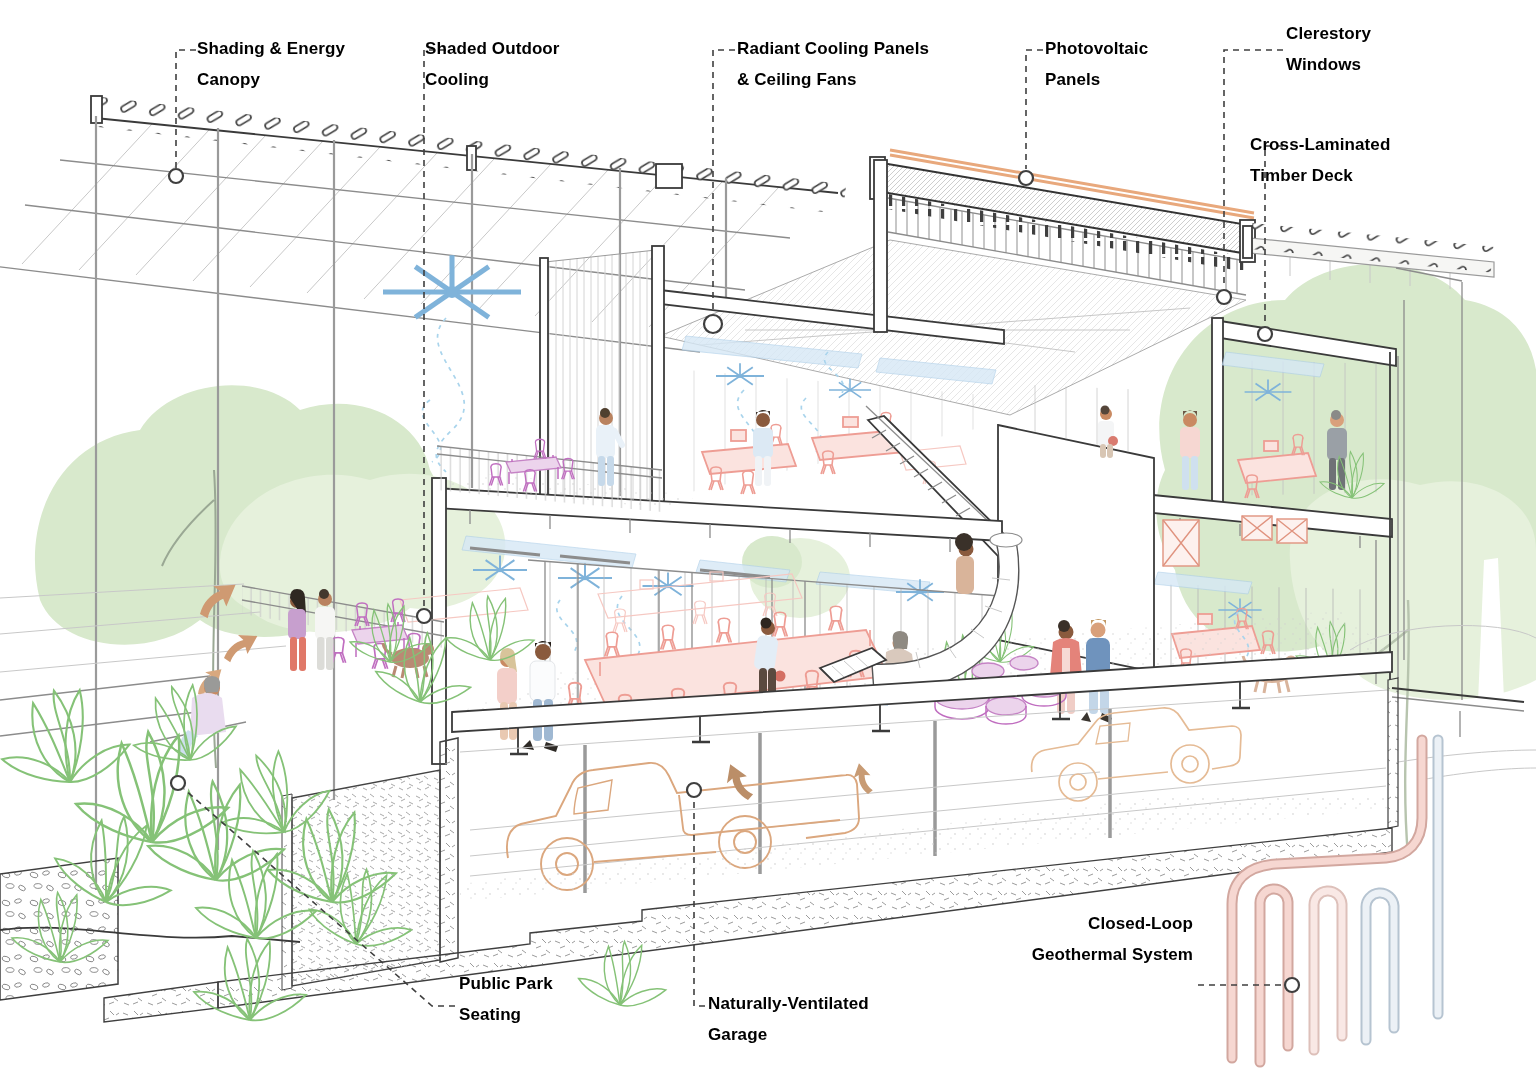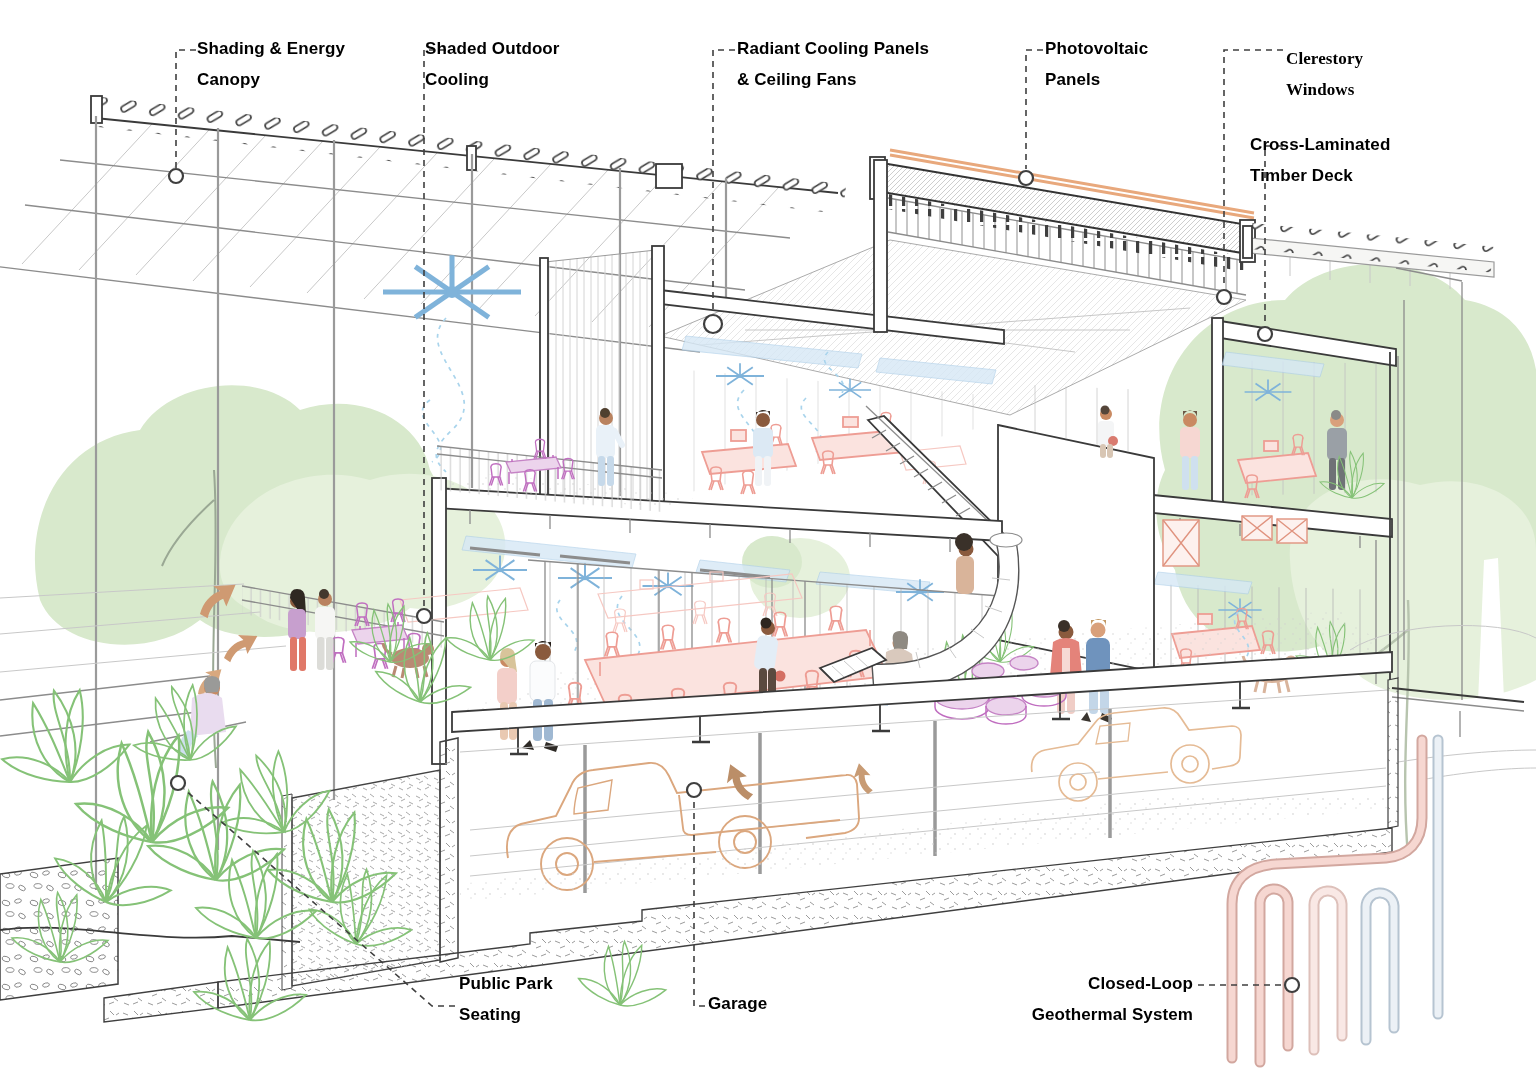--- a/index.html
+++ b/index.html
@@ -607,32 +607,33 @@
   <span>Cooling</span>
 </div>
 <div class="lbl" style="left:737px;top:33px;">
   <span>Radiant Cooling Panels</span>
   <span>&amp; Ceiling Fans</span>
 </div>
 <div class="lbl" style="left:1045px;top:33px;">
   <span>Photovoltaic</span>
   <span>Panels</span>
 </div>
-<div class="lbl" style="left:1286px;top:43px;font-family:Liberation Serif, serif;">
+<div class="lbl" style="left:1286px;top:18px;">
   <span>Clerestory</span>
   <span>Windows</span>
 </div>
 <div class="lbl" style="left:1215px;top:129px;margin-left:35px;">
   <span>Cross-Laminated</span>
   <span>Timber Deck</span>
 </div>
 <div class="lbl" style="left:459px;top:968px;">
   <span>Public Park</span>
   <span>Seating</span>
 </div>
 <div class="lbl" style="left:708px;top:988px;">
+  <span>Naturally-Ventilated</span>
   <span>Garage</span>
 </div>
-<div class="lbl lbl-right" style="right:343px;top:968px;">
+<div class="lbl lbl-right" style="right:343px;top:908px;">
   <span>Closed-Loop</span>
   <span>Geothermal System</span>
 </div>
 </div>
 
 </body></html>

